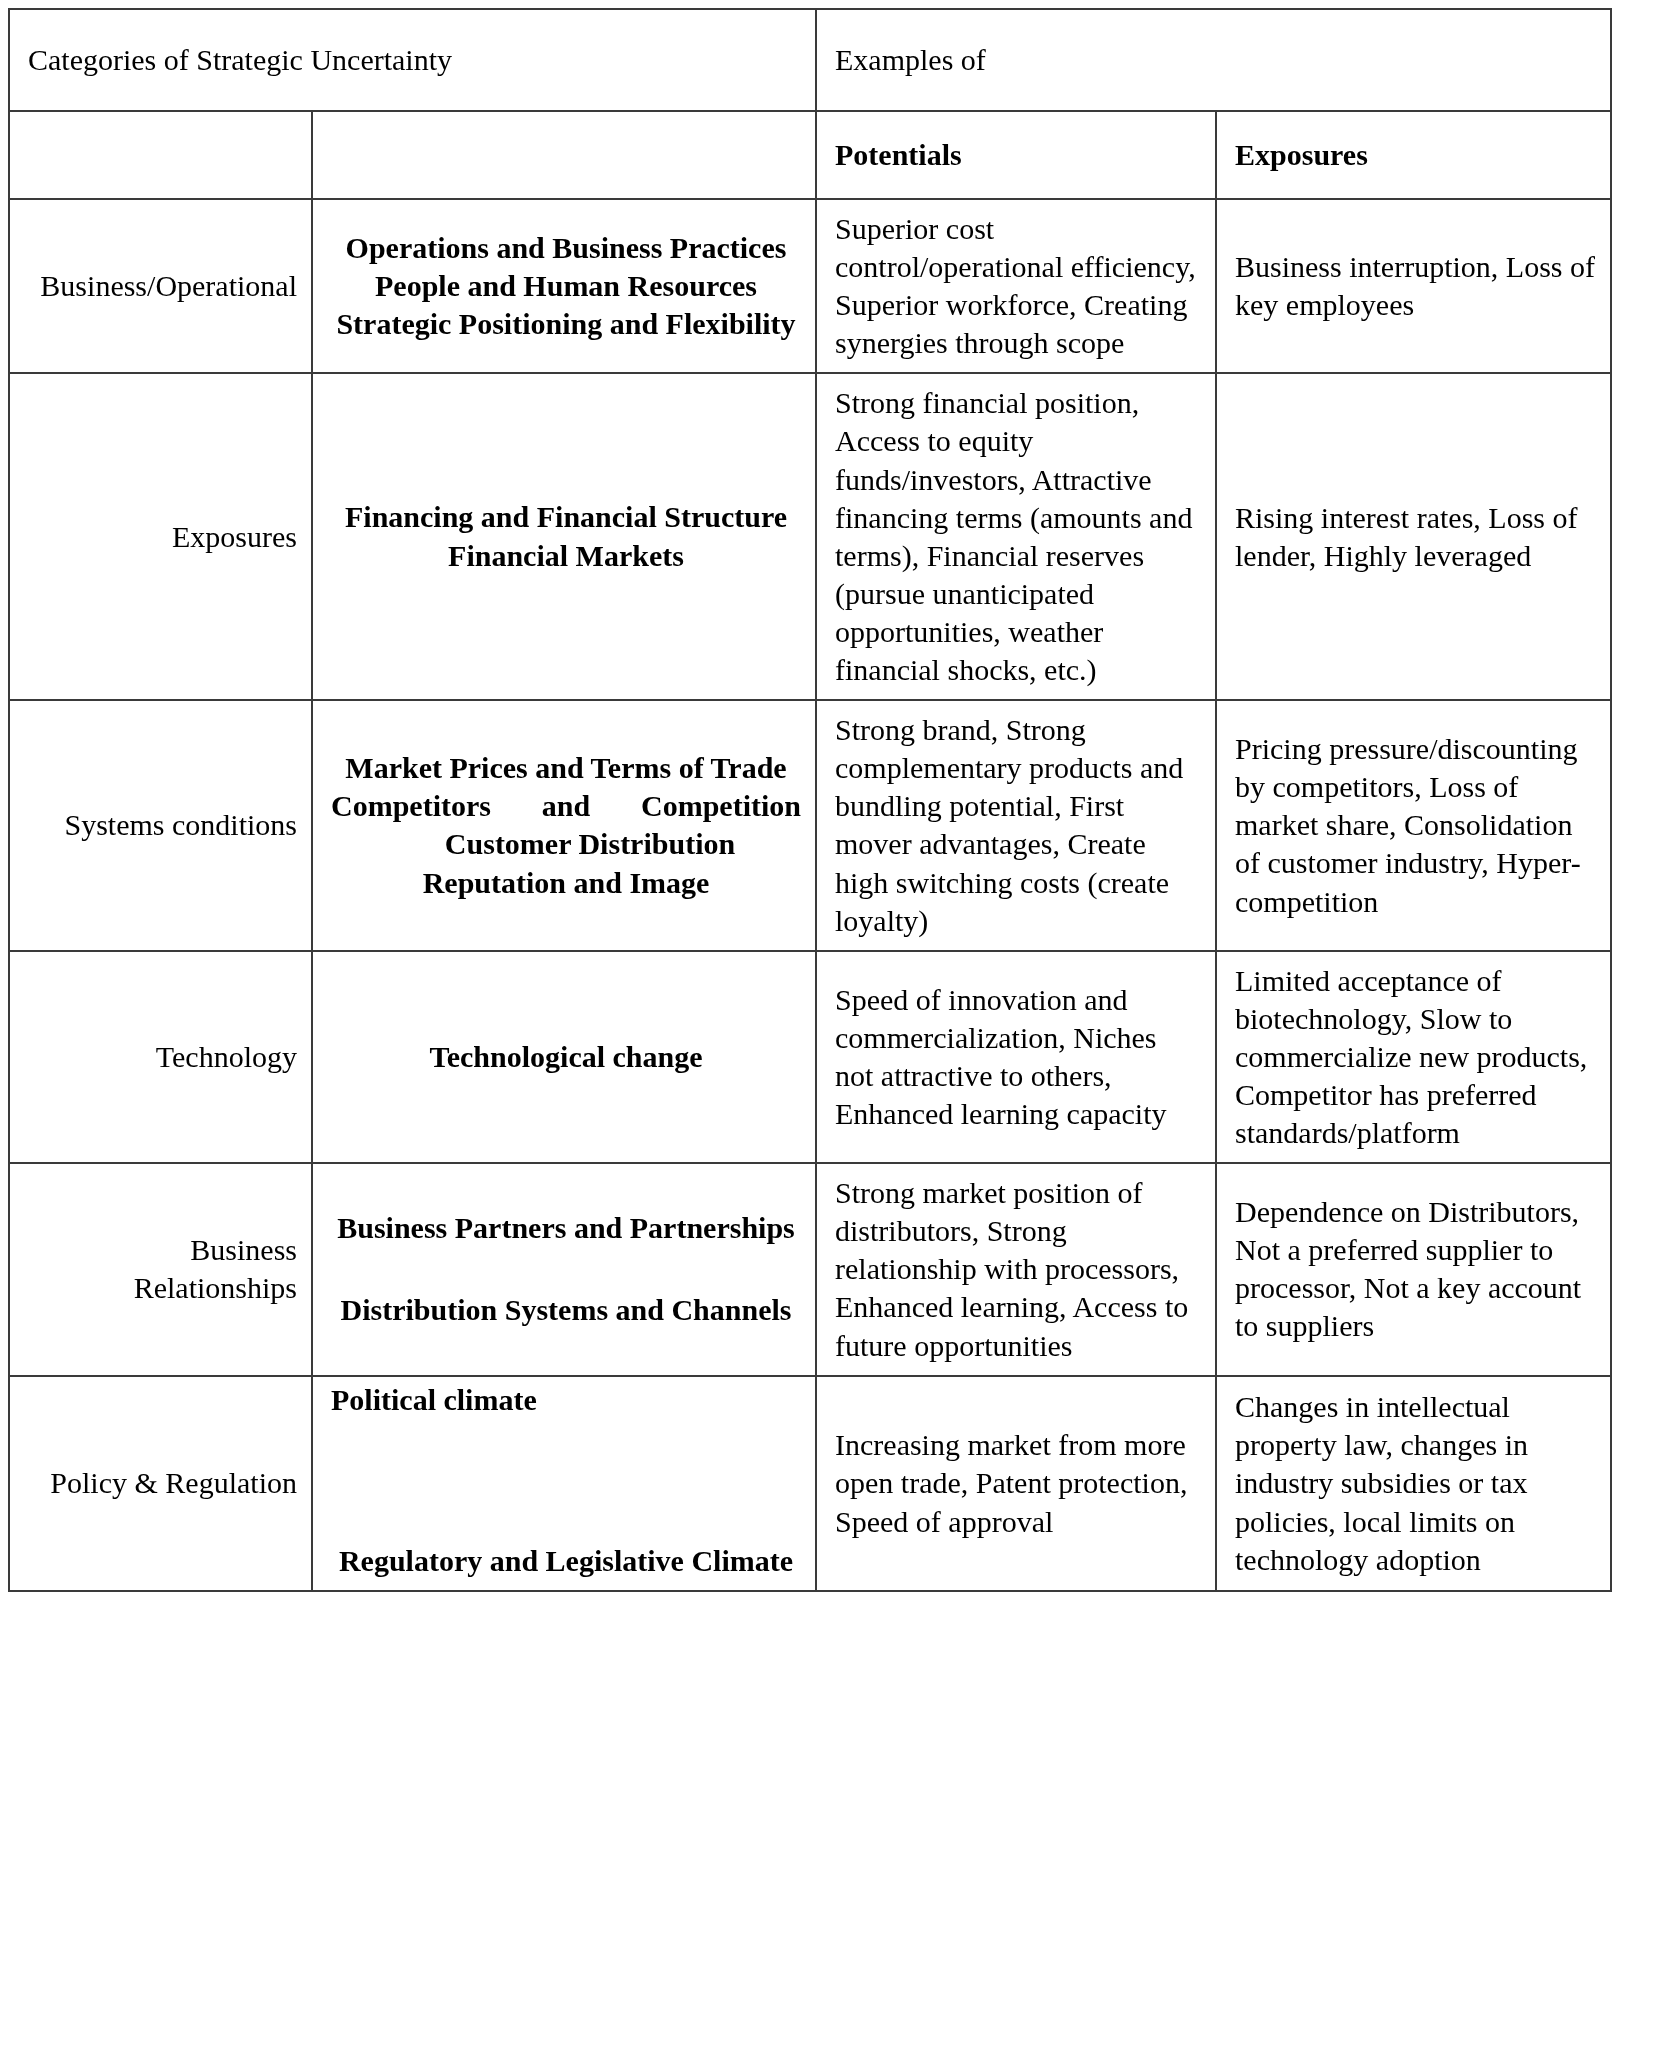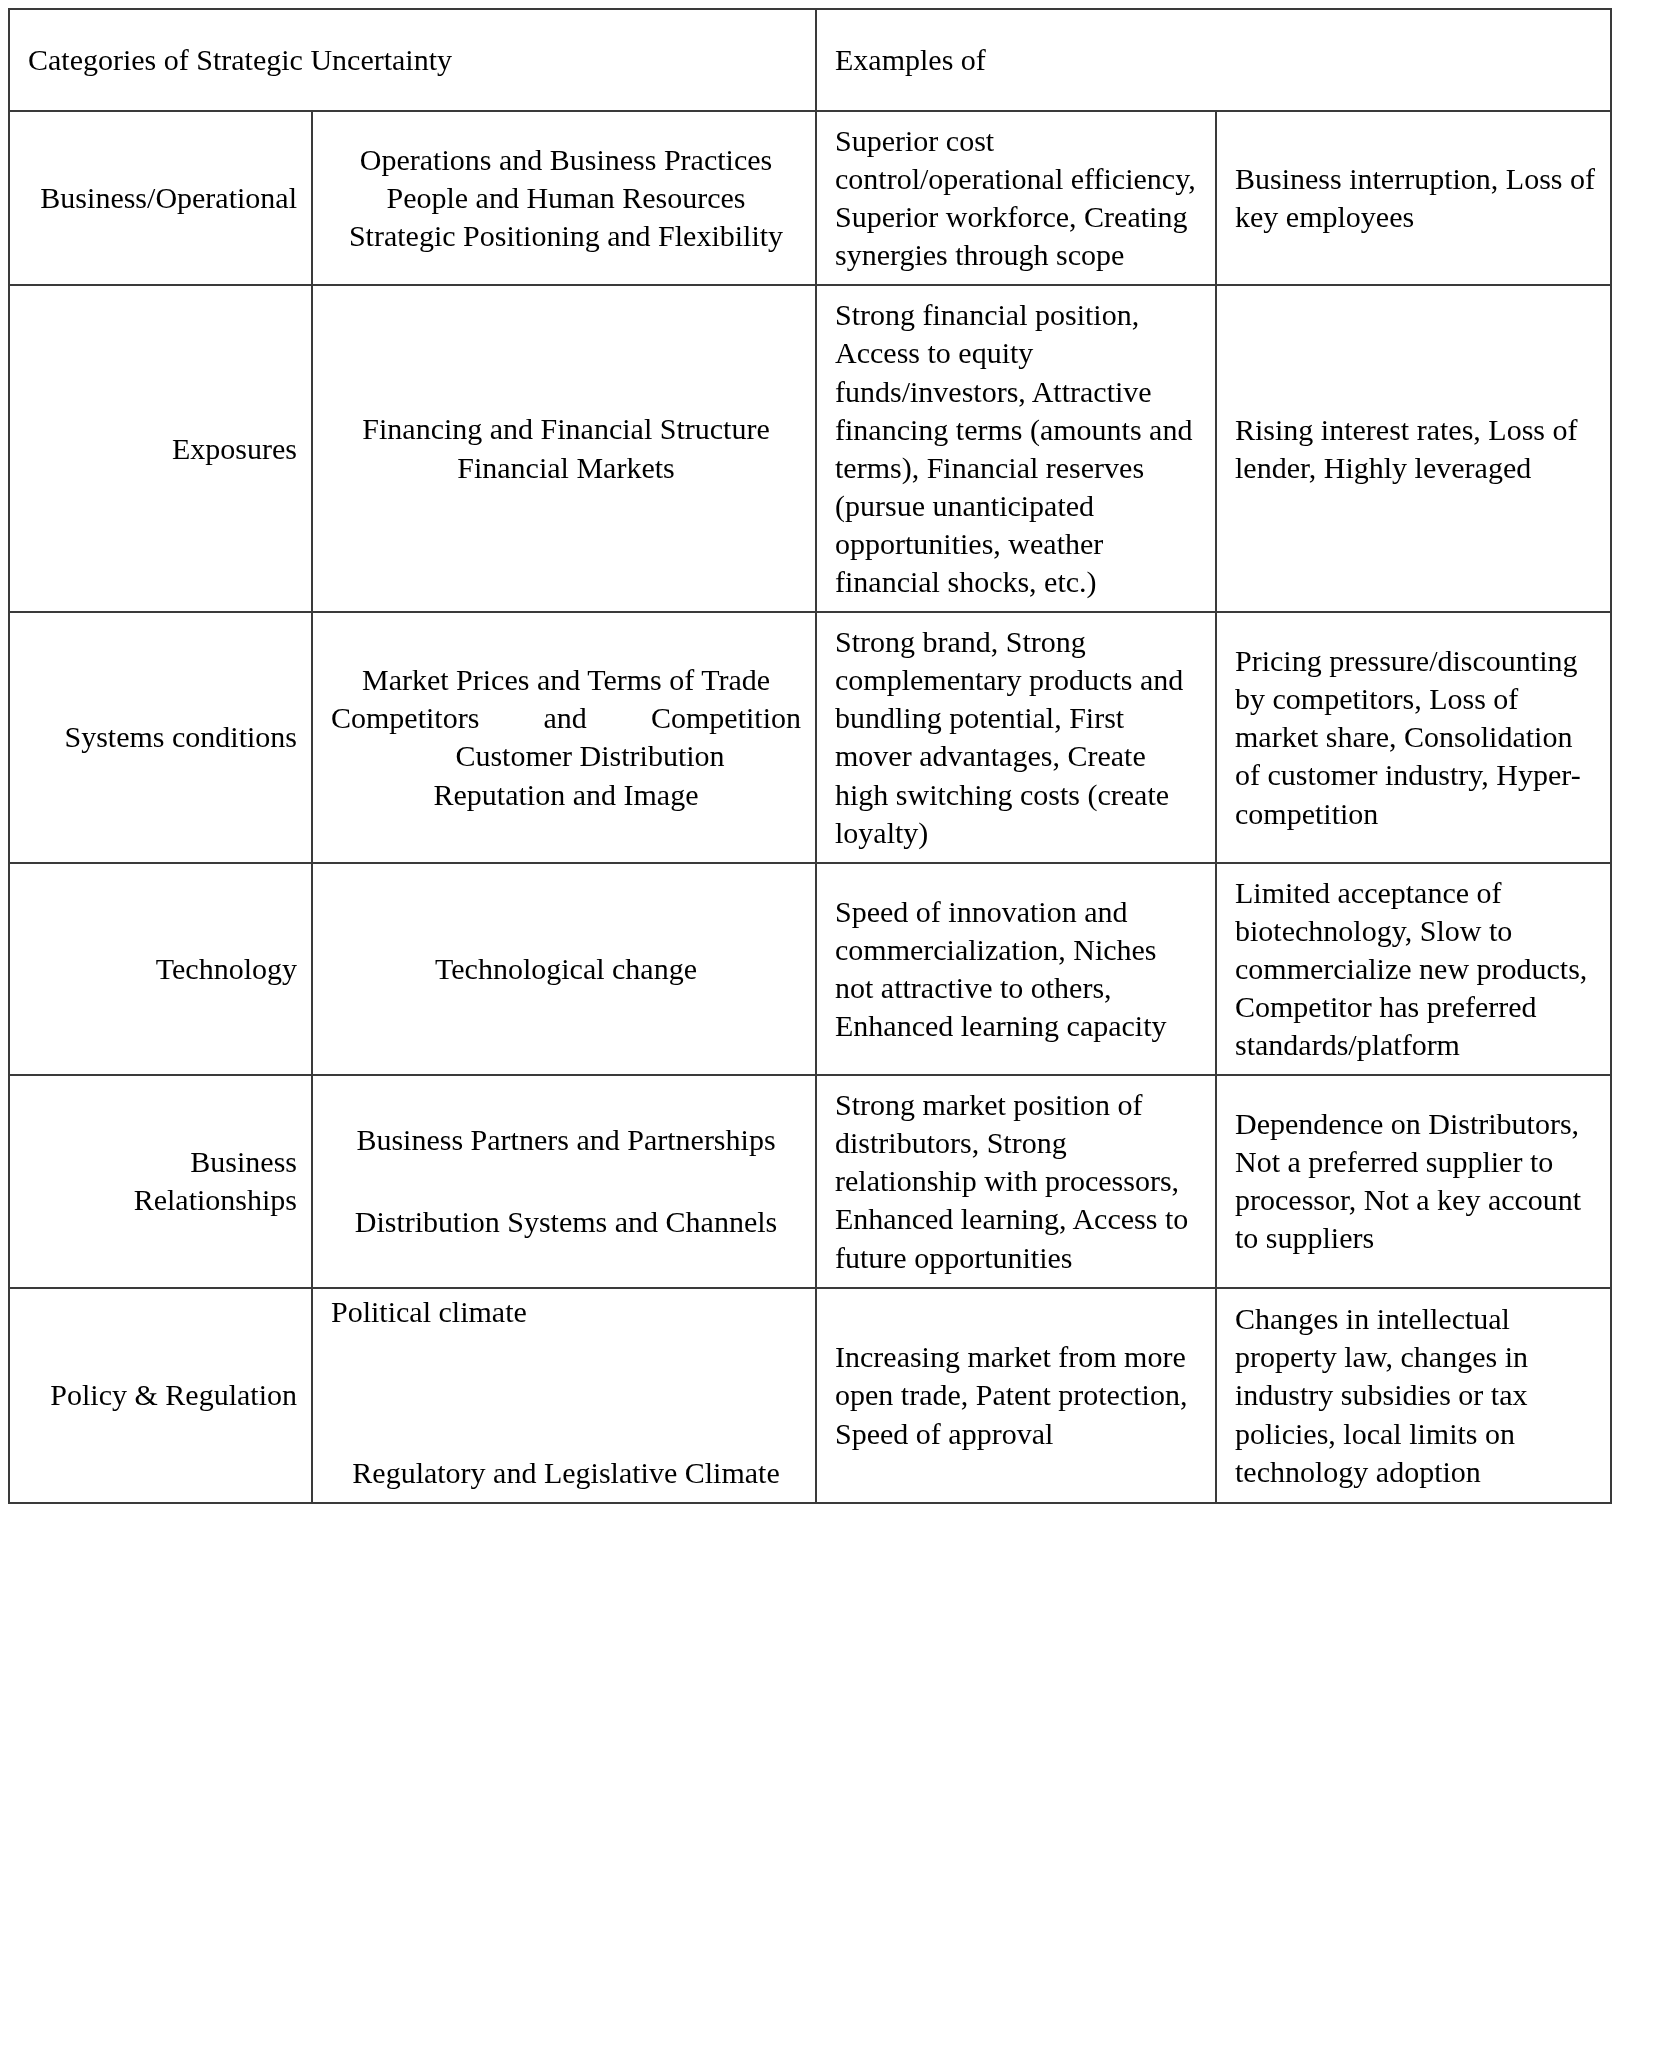--- a/index.html
+++ b/index.html
@@ -70,20 +70,21 @@
     padding-left: 22px;
     padding-right: 16px;
   }
   .sub-cell .entry {
     display: block;
     padding-left: 1.6em;
     text-indent: -1.6em;
     text-align: justify;
     text-align-last: center;
     line-height: 1.28;
+    font-weight: bold;
   }
   .sub-cell .entry + .entry { margin-top: 0; }
   .sub-cell.spaced .entry + .entry { margin-top: 1.45em; }
 
   
   .pot-cell, .exp-cell {
     vertical-align: middle;
     line-height: 1.36;
     padding-left: 16px;
     padding-right: 10px;
@@ -108,20 +109,26 @@
         <col class="c3">
         <col class="c4">
     </colgroup>
     <tbody>
 
       <tr>
         <td class="hdr-cell" colspan="2">Categories of Strategic Uncertainty</td>
         <td class="hdr-cell" colspan="2">Examples of</td>
       </tr>
 
+      <tr class="hdr-row2">
+        <td></td>
+        <td></td>
+        <td class="hdr-sub">Potentials</td>
+        <td class="hdr-sub">Exposures</td>
+      </tr>
 
       <tr>
         <td class="cat-cell">Business/Operational</td>
         <td class="sub-cell">
           <span class="entry">Operations and Business Practices</span>
           <span class="entry">People and Human Resources</span>
           <span class="entry">Strategic Positioning and Flexibility</span>
         </td>
         <td class="pot-cell">Superior cost control/operational efficiency, Superior workforce, Creating synergies through scope</td>
         <td class="exp-cell">Business interruption, Loss of key employees</td>

